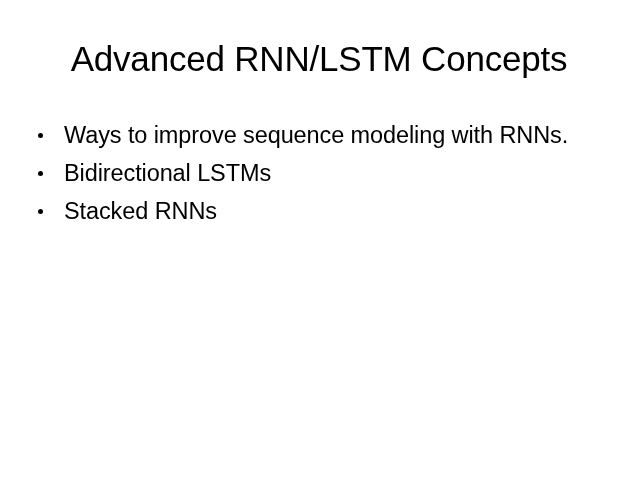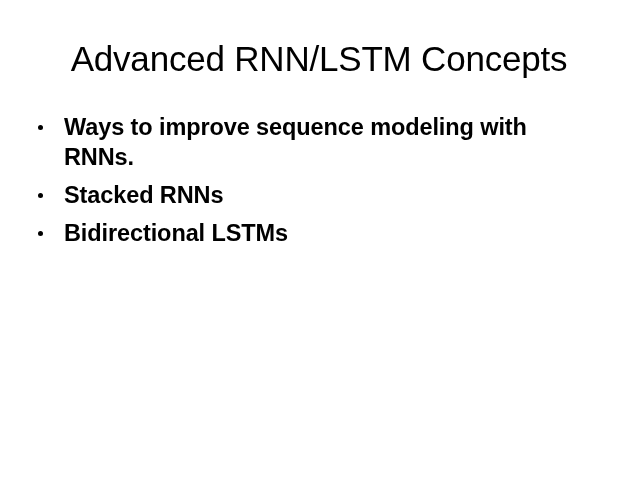--- a/index.html
+++ b/index.html
@@ -39,24 +39,24 @@
     left: 30px;
     top: 112px;
     width: 540px;
     margin: 0;
     padding: 0;
     list-style: none;
   }
   .bullet-item {
     position: relative;
     padding-left: 34px;
-    margin: 0 0 8px 0;
+    margin: 8px 0 8px 0;
     font-size: 23.5px;
     line-height: 30px;
-    font-weight: 700;
+    font-weight: 400;
     color: #000000;
     letter-spacing: -0.1px;
   }
   .bullet-item:last-child {
     margin-bottom: 0;
   }
   .bullet-marker {
     position: absolute;
     left: 8px;
     top: 13px;
@@ -78,24 +78,24 @@
 
   <ul class="bullet-list">
 
     <li class="bullet-item">
       <span class="bullet-marker"></span>
       <span class="bullet-text">Ways to improve sequence modeling with RNNs.</span>
     </li>
 
     <li class="bullet-item">
       <span class="bullet-marker"></span>
-      <span class="bullet-text">Stacked RNNs</span>
+      <span class="bullet-text">Bidirectional LSTMs</span>
     </li>
 
     <li class="bullet-item">
       <span class="bullet-marker"></span>
-      <span class="bullet-text">Bidirectional LSTMs</span>
+      <span class="bullet-text">Stacked RNNs</span>
     </li>
 
 
   </ul>
 
 </div>
 
 </body></html>

